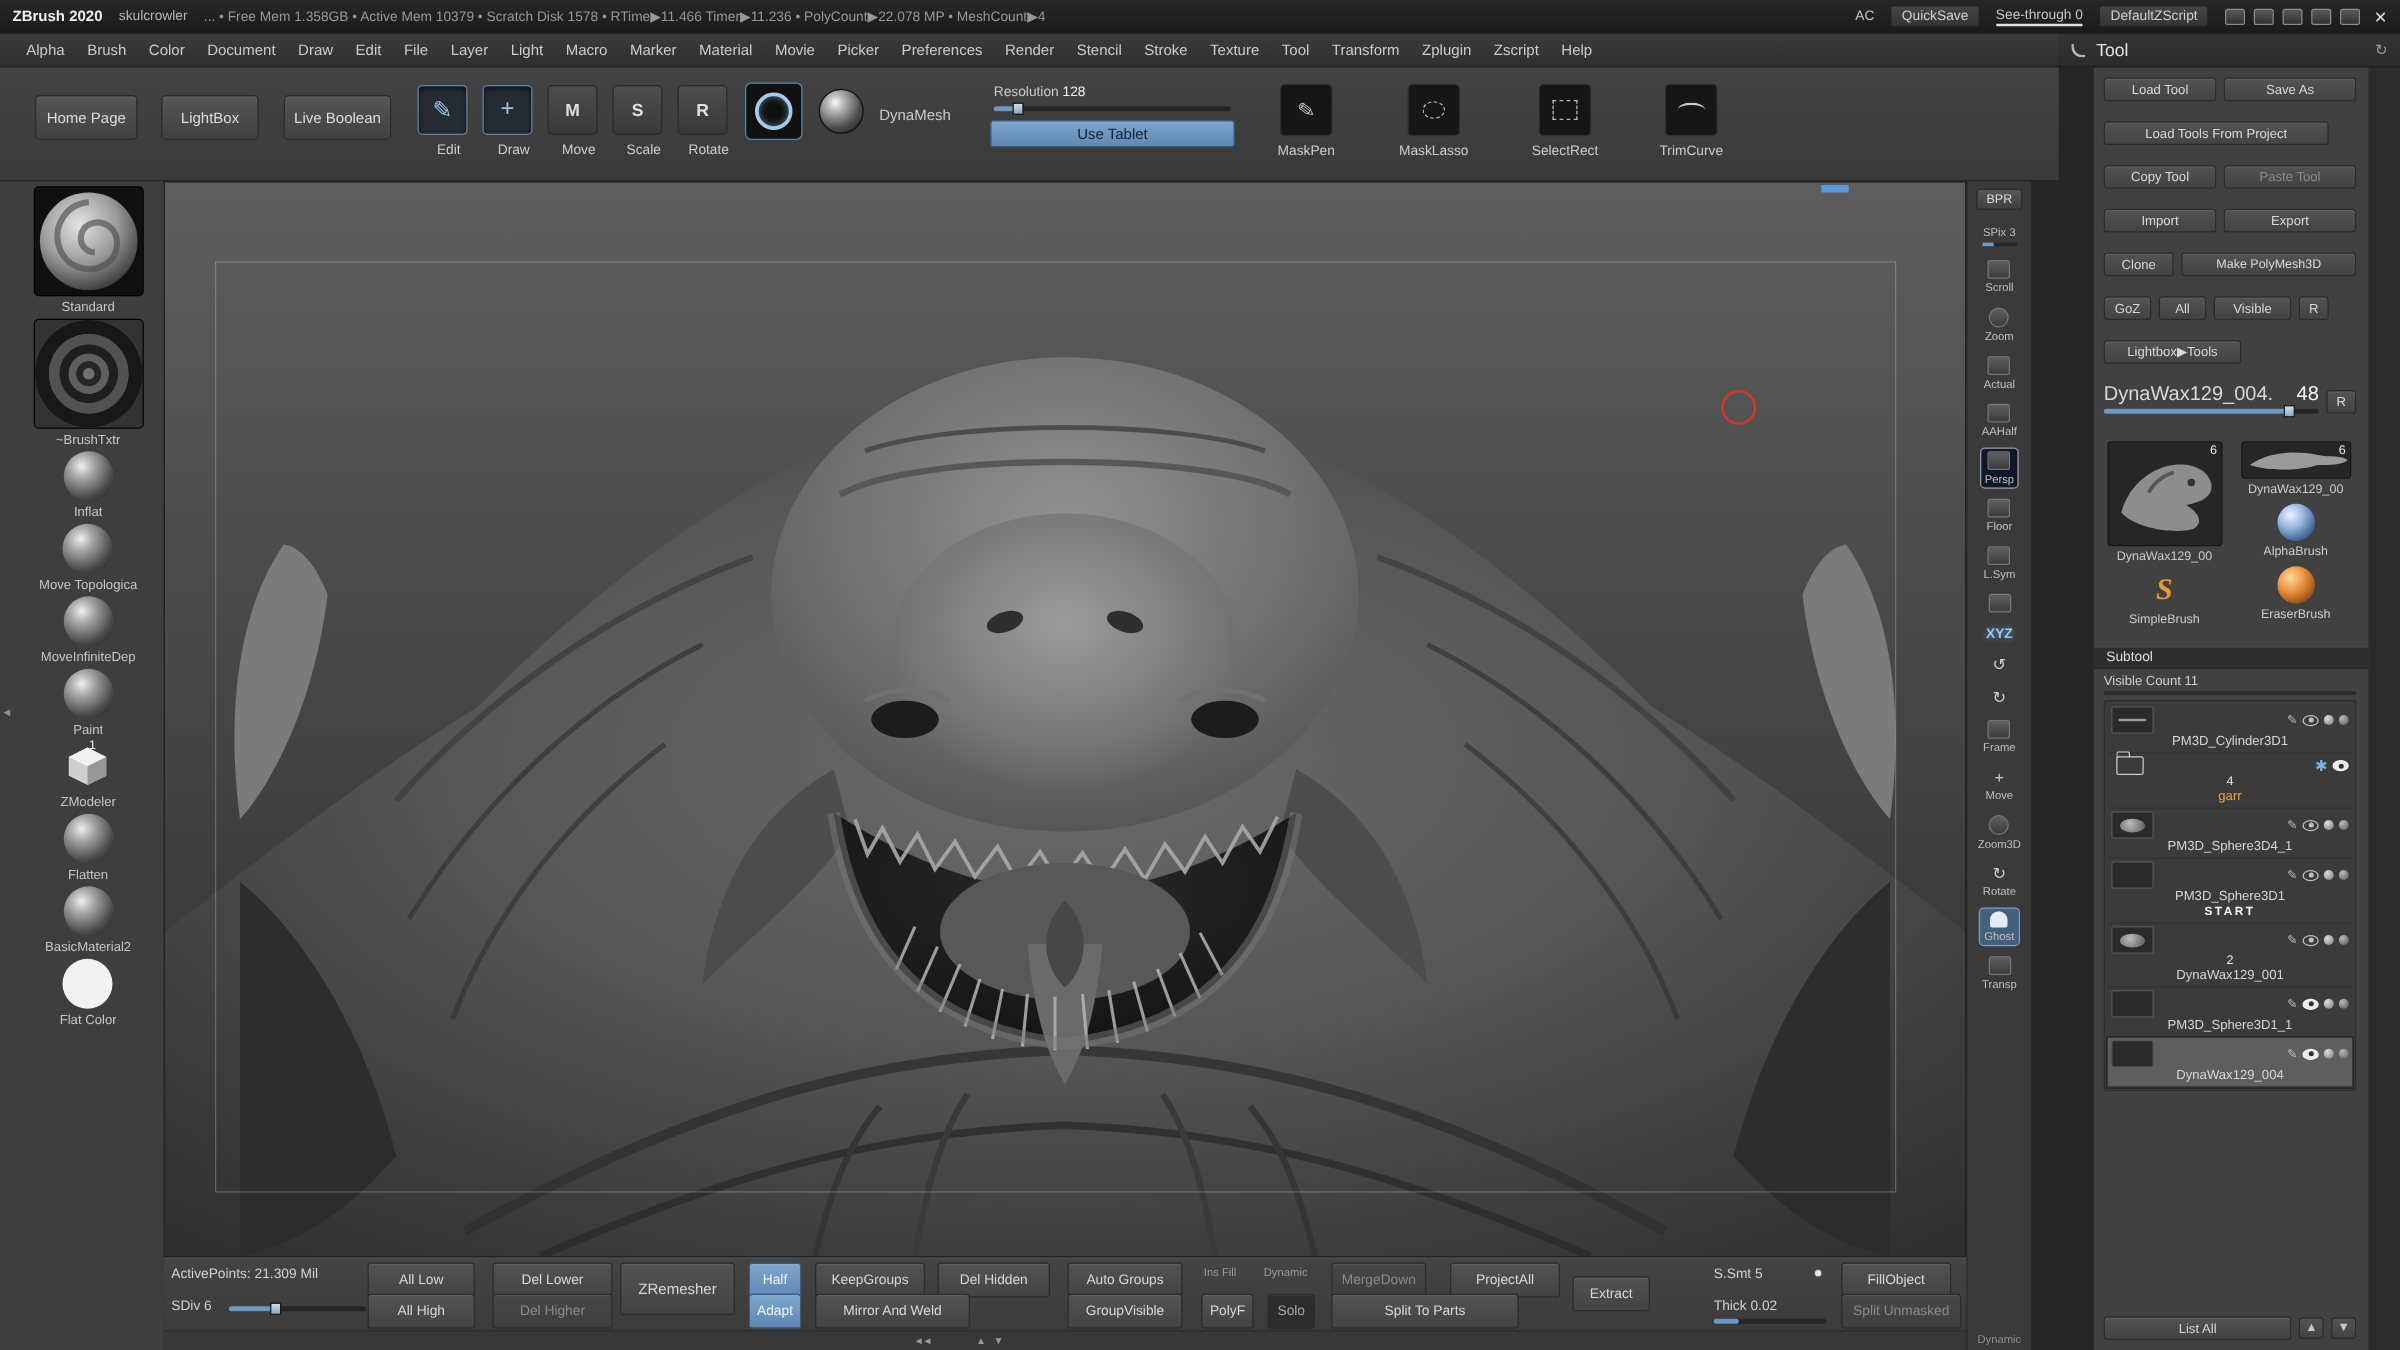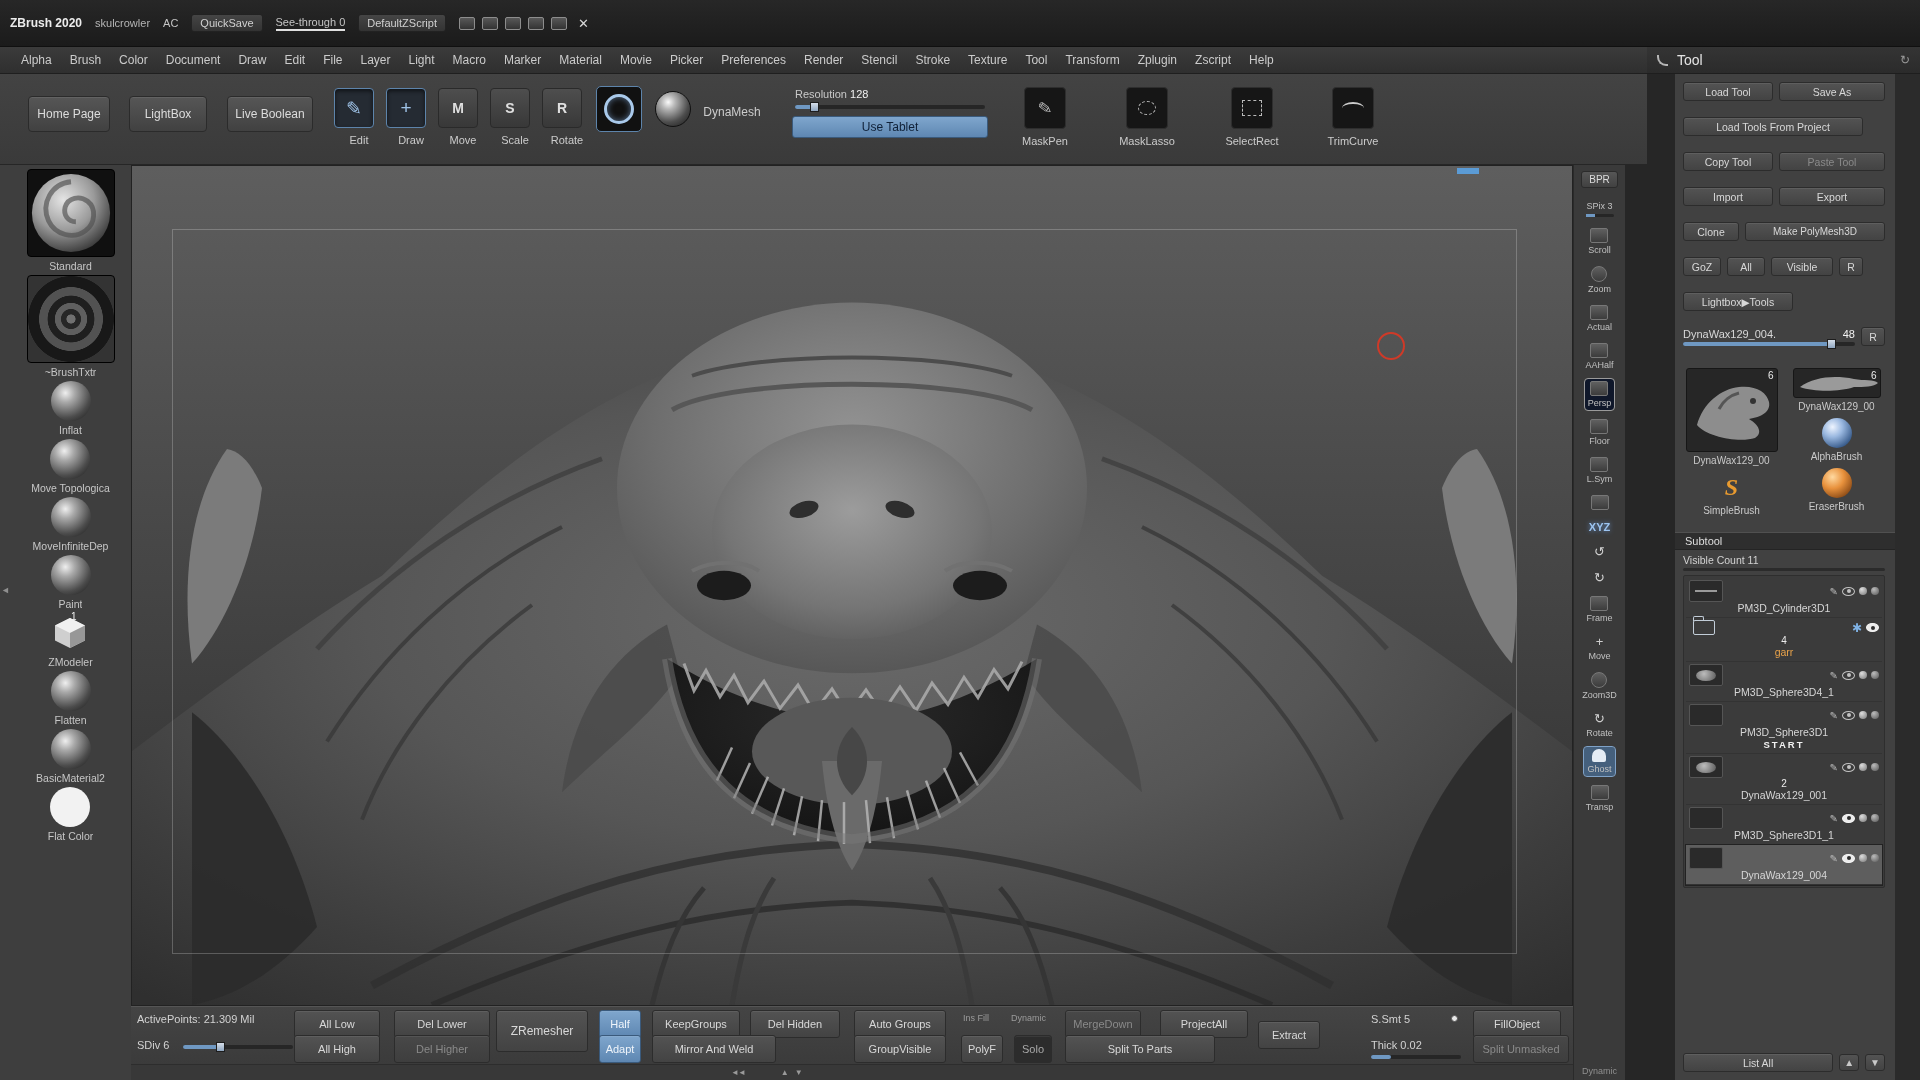--- a/index.html
+++ b/index.html
@@ -2,21 +2,21 @@
 <html><head>
 <meta charset="utf-8">
 <style>
 *{box-sizing:border-box;margin:0;padding:0}
 html,body{width:1920px;height:1080px;overflow:hidden;background:#2f2f2f;
   font-family:"Liberation Sans",sans-serif;color:#cfcfcf;font-size:11px}
 .app{width:1920px;height:1080px;display:flex;flex-direction:column}
 
 
 .titlebar{flex:0 0 27px;background:linear-gradient(#272727,#1b1b1b);display:flex;align-items:center;
-  padding:14px 10px;gap:13px;border-bottom:1px solid #101010;white-space:nowrap}
+  padding:4px 10px;gap:13px;border-bottom:1px solid #101010;white-space:nowrap}
 .tb-app{color:#ececec;font-weight:bold;font-size:12px}
 .tb-doc{color:#b5b5b5}
 .tb-stats{color:#989898;flex:1;overflow:hidden}
 .tb-chip{color:#c4c4c4}
 .tb-btn{color:#d0d0d0;padding:2px 8px;border-radius:3px;background:linear-gradient(#454545,#333);border:1px solid #222}
 .tb-see{border-bottom:2px solid #e0e0e0;padding-bottom:1px;color:#c4c4c4}
 .tb-icons{display:flex;align-items:center;gap:7px}
 .tb-ic{width:16px;height:13px;border:1px solid #8d8d8d;border-radius:2px;background:linear-gradient(#585858,#333)}
 .tb-close{font-size:13px;color:#d8d8d8;margin-left:4px}
 
@@ -128,21 +128,21 @@
 .panel-body{flex:1;display:flex;min-height:0}
 .panel-gap{width:28px;background:#262626}
 .panel{width:220px;background:#414141;display:flex;flex-direction:column;padding:8px 10px 8px 8px;overflow:hidden}
 .panel-gutter{flex:1;background:#2b2b2b}
 .prow{display:flex;gap:6px;margin-bottom:16px}
 .pbtn{height:19px;display:flex;align-items:center;justify-content:center;border-radius:3px;
   background:linear-gradient(#535353,#434343);border:1px solid #2c2c2c;box-shadow:inset 0 1px 0 rgba(255,255,255,.07);
   color:#d8d8d8;font-size:10.5px;white-space:nowrap;overflow:hidden;padding:0 4px}
 .pbtn.dim{color:#8a8a8a}
 .pslider{flex:1}
-.ps-text{display:flex;justify-content:space-between;font-size:11px;color:#d8d8d8;margin-bottom:2px}
+.ps-text{display:flex;justify-content:space-between;font-size:16px;color:#d8d8d8;margin-bottom:2px}
 .ps-val{color:#f2f2f2}
 .ps-track{position:relative;height:4px;background:#262626;border-radius:2px}
 .ps-track i{position:absolute;left:0;top:0;height:100%;background:#6f98c2;border-radius:2px}
 .ps-track b{position:absolute;top:-3px;width:9px;height:10px;background:linear-gradient(#d5dee9,#8fa6c0);border:1px solid #1d1d1d}
 .tool-thumbs{display:flex;gap:8px;margin:6px 0 10px 0}
 .tcol{flex:1;display:flex;flex-direction:column;align-items:center}
 .tthumb{position:relative;width:92px;background:#262626;border:1px solid #161616;border-radius:3px;overflow:hidden}
 .tthumb.big{height:84px}
 .tthumb.small{height:30px;width:88px}
 .tbadge{position:absolute;right:3px;top:1px;color:#ececec;font-size:10px}
@@ -181,20 +181,21 @@
 .la-ic{color:#c9c9c9;font-size:10px;padding:2px 4px;background:linear-gradient(#535353,#434343);border:1px solid #2c2c2c;border-radius:3px}
 </style>
 </head>
 <body>
 
 <div class="app">
 
   <div class="titlebar">
     <span class="tb-app">ZBrush 2020</span>
     <span class="tb-doc">skulcrowler</span>
+    <span class="tb-stats">...  • Free Mem 1.358GB • Active Mem 10379 • Scratch Disk 1578 •  RTime▶11.466 Timer▶11.236 • PolyCount▶22.078 MP • MeshCount▶4</span>
     <span class="tb-chip">AC</span>
     <span class="tb-btn">QuickSave</span>
     <span class="tb-see"><span>See-through</span>&nbsp;<span>0</span></span>
     <span class="tb-btn">DefaultZScript</span>
     <span class="tb-icons">
       <span class="tb-ic"></span>
       <span class="tb-ic"></span>
       <span class="tb-ic"></span>
       <span class="tb-ic"></span>
       <span class="tb-ic"></span>

